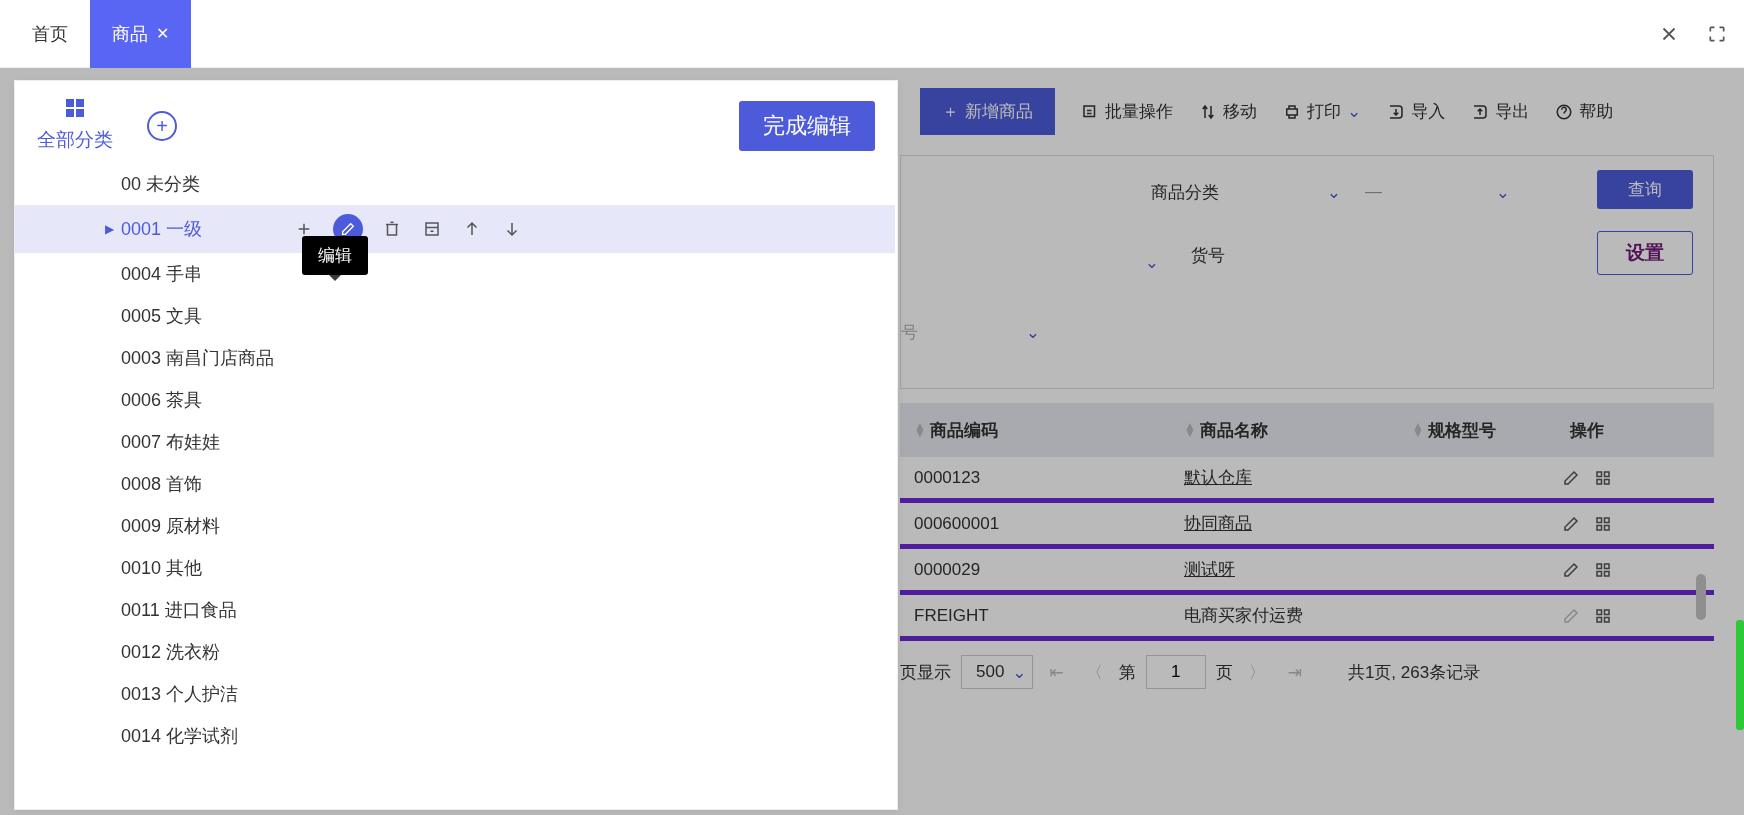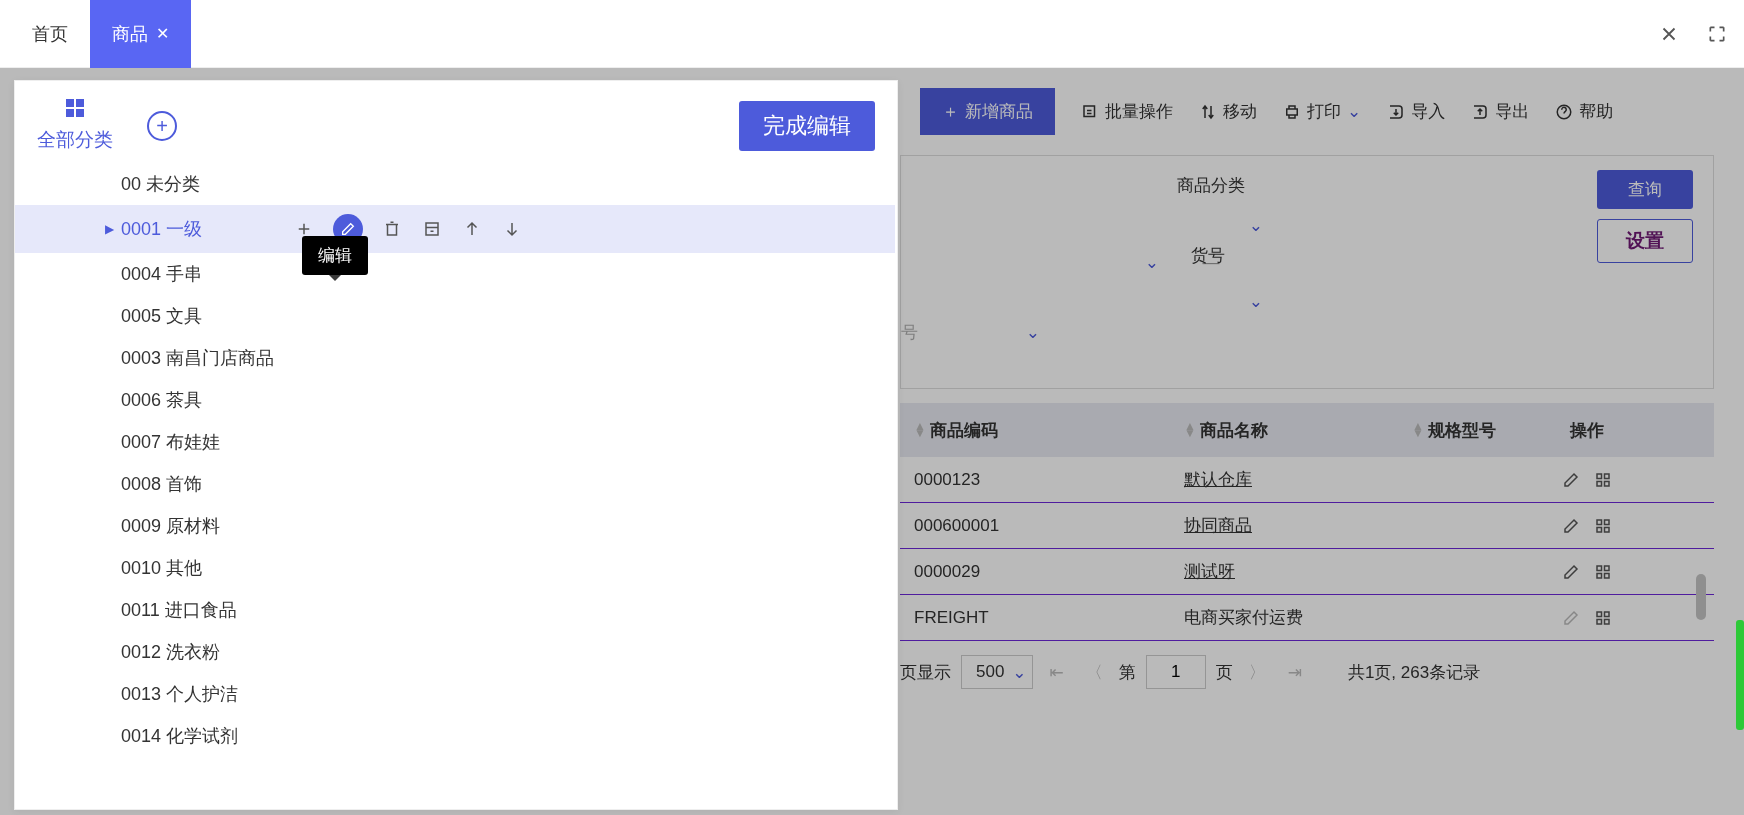--- a/index.html
+++ b/index.html
@@ -20,29 +20,29 @@
 .btn-primary { background: #4d5bdb; color: #fff; border: none; padding: 12px 22px; font-size: 17px; cursor: pointer; display: flex; align-items: center; gap: 6px; }
 .tool-link { display: flex; align-items: center; gap: 6px; font-size: 17px; color: #333; cursor: pointer; }
 .tool-link svg { width: 18px; height: 18px; }
 
 .filter-box { border: 1px solid #ddd; margin-left: 870px; padding: 14px 20px; display: flex; flex-wrap: wrap; gap: 20px 30px; align-items: center; position: relative; min-height: 234px; }
 .filter-item { display: flex; align-items: center; gap: 10px; font-size: 17px; }
 .filter-label { color: #333; }
 .filter-select { width: 120px; height: 36px; border: none; display: flex; align-items: center; justify-content: flex-end; padding-right: 8px; color: #4d5bdb; }
 .chev { color: #4d5bdb; }
 .dash { color: #999; margin: 0 6px; }
-.filter-actions { position: absolute; right: 20px; top: 14px; display: flex; flex-direction: column; gap: 10px; }
+.filter-actions { position: absolute; right: 20px; top: 14px; display: flex; flex-direction: column; gap: 22px; }
 .btn-query { background: #4d5bdb; color: #fff; border: none; padding: 8px 28px; font-size: 17px; border-radius: 3px; cursor: pointer; }
 .btn-setting { background: #fff; color: #701a75; border: 1px solid #4d5bdb; padding: 8px 28px; font-size: 19px; border-radius: 3px; cursor: pointer; font-weight: bold; }
 
 .table-wrap { margin-left: 870px; margin-top: 14px; }
 .thead { display: flex; background: #e8eaf1; height: 54px; align-items: center; font-size: 17px; font-weight: 600; }
 .th { padding: 0 14px; display: flex; align-items: center; gap: 4px; }
 .sort-ic { color: #bbb; font-size: 12px; line-height: 0.6; display: flex; flex-direction: column; }
-.tbody .tr { display: flex; height: 46px; align-items: center; border-bottom: 1px solid #6d28d9; font-size: 17px; }
+.tbody .tr { display: flex; height: 46px; align-items: center; border-bottom: 5px solid #6d28d9; font-size: 17px; }
 .td { padding: 0 14px; }
 .link { text-decoration: underline; color: #333; cursor: pointer; }
 .col-code { width: 270px; }
 .col-name { width: 228px; }
 .col-spec { width: 136px; }
 .col-op { width: 106px; display: flex; gap: 14px; justify-content: center; }
 .op-ic { width: 18px; height: 18px; cursor: pointer; color: #555; }
 
 .pager { margin-left: 870px; display: flex; align-items: center; gap: 10px; font-size: 17px; padding: 14px 0; }
 .pager-sel { border: 1px solid #ccc; padding: 6px 28px 6px 14px; position: relative; }
@@ -150,21 +150,21 @@
       <div class="tool-link">
           <svg viewBox="0 0 24 24" fill="none" stroke="currentColor" stroke-width="2">
             <circle cx="12" cy="12" r="9"></circle>
             <path d="M9 9a3 3 0 115 2c-1 1-2 1.5-2 3M12 18h.01"></path>
           </svg>
           <span>帮助</span>
         </div>
     </div>
 
     <div class="filter-box">
-      <div class="filter-item" style="position:absolute; left:250px; top:18px;flex-direction:column;">
+      <div class="filter-item" style="position:absolute; left:250px; top:18px;">
         <span class="filter-label">商品分类</span>
         <div class="filter-select">
             <span class="chev">⌄</span>
           </div>
         <span class="dash">—</span>
         <div class="filter-select">
             <span class="chev">⌄</span>
           </div>
       </div>
       <div class="filter-item" style="position:absolute; left:146px; top:88px;">

